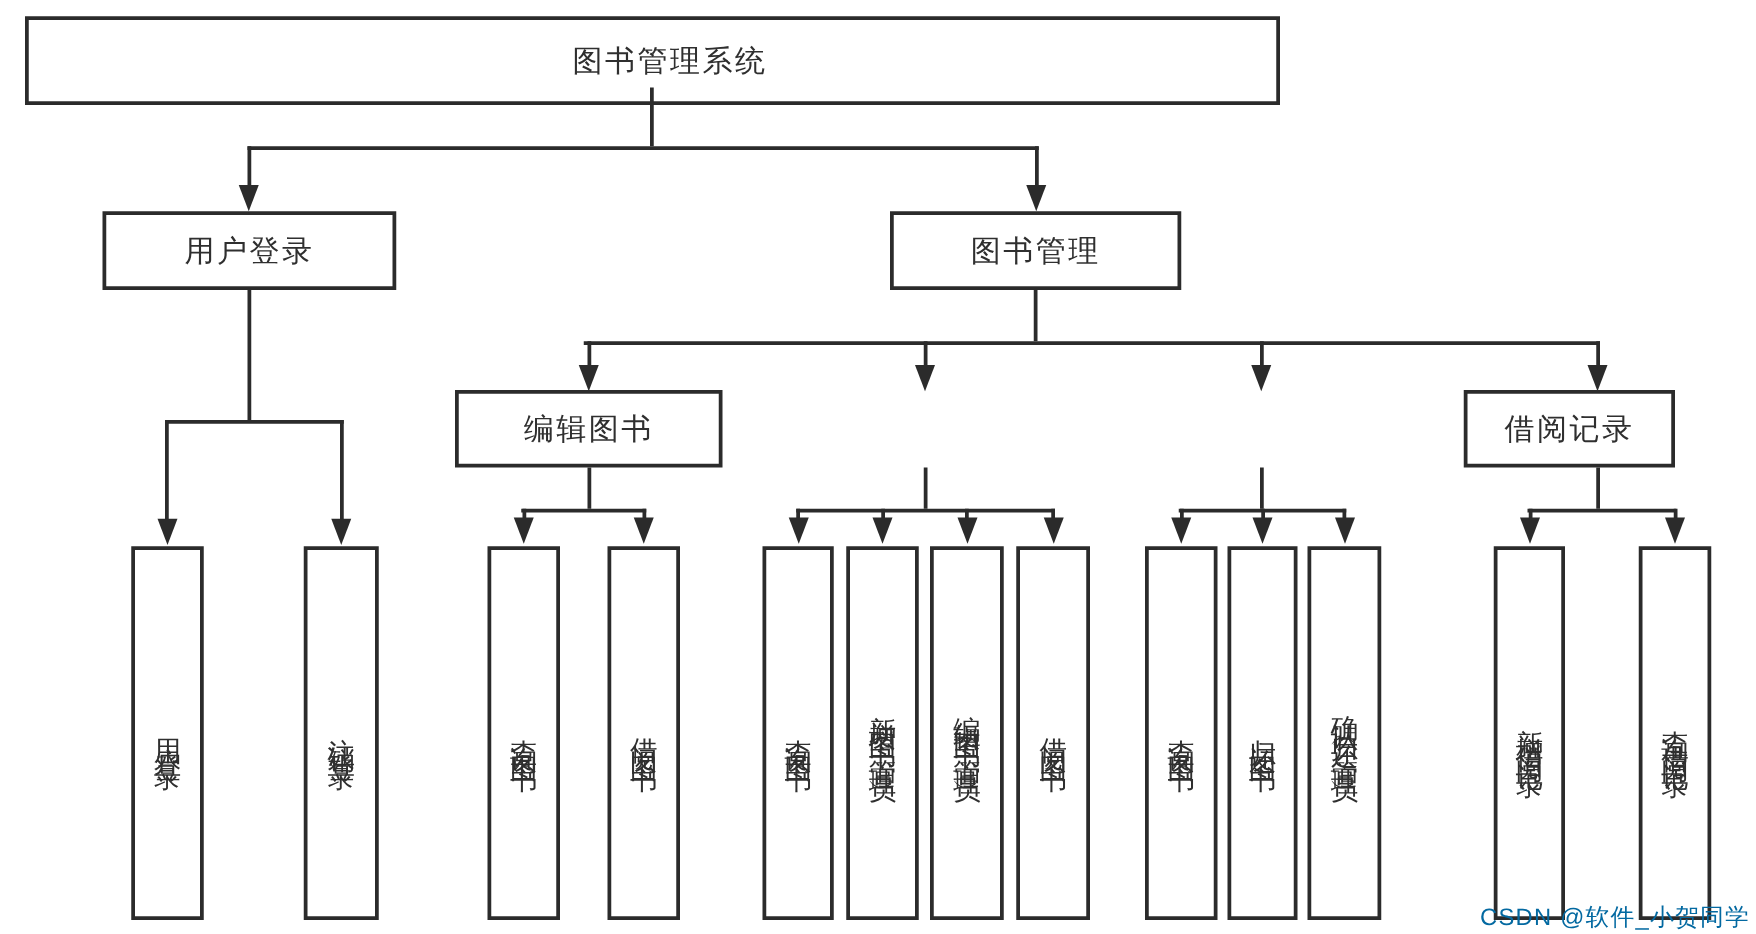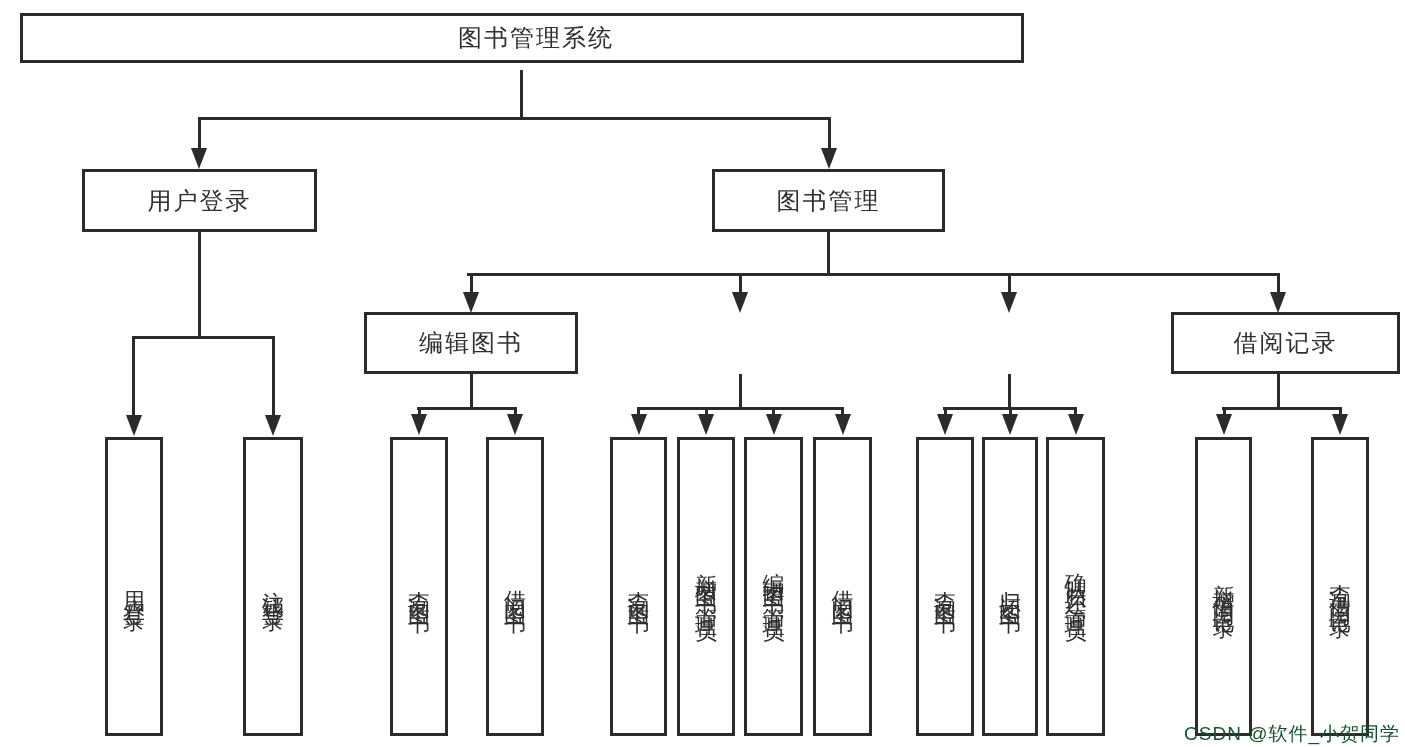--- a/index.html
+++ b/index.html
@@ -16,29 +16,29 @@
       border-top:21px solid #2b2b2b;}
   
   .box{position:absolute;background:#ffffff;border:3px solid #2b2b2b;box-sizing:border-box;
        display:flex;align-items:center;justify-content:center;
        font-size:24px;color:#2f2f2f;letter-spacing:2px;white-space:nowrap;}
   
   .leaf{position:absolute;background:#ffffff;border:3px solid #2b2b2b;box-sizing:border-box;
         display:flex;align-items:center;justify-content:center;
         writing-mode:vertical-rl;text-orientation:mixed;
         font-size:22px;color:#2f2f2f;letter-spacing:7px;line-height:1;}
-  .watermark{position:absolute;right:5px;top:721px;font-size:19px;color:#14532d;
+  .watermark{position:absolute;right:5px;top:721px;font-size:19px;color:#0369a1;
              letter-spacing:1px;white-space:nowrap;}
 </style>
 </head>
 <body>
 
 <div id="stage">
 
-  <div class="box" style="left:20px;top:13px;width:1004px;height:50px;padding-left:28px;">图书管理系统</div>
+  <div class="box" style="left:20px;top:13px;width:1004px;height:71px;padding-left:28px;">图书管理系统</div>
 
   <div class="vl" style="left:520px;top:70px;height:47px;"></div>
   <div class="hl" style="left:198px;top:117px;width:633px;"></div>
   <div class="vl" style="left:198px;top:117px;height:32px;"></div>
   <div class="ah" style="left:191px;top:148px;"></div>
   <div class="vl" style="left:828px;top:117px;height:32px;"></div>
   <div class="ah" style="left:821px;top:148px;"></div>
 
   <div class="box" style="left:82px;top:169px;width:235px;height:63px;">用户登录</div>
   <div class="box" style="left:712px;top:169px;width:233px;height:63px;">图书管理</div>
@@ -58,21 +58,21 @@
   <div class="vl" style="left:470px;top:273px;height:20px;"></div>
   <div class="ah" style="left:463px;top:292px;"></div>
   <div class="vl" style="left:739px;top:273px;height:20px;"></div>
   <div class="ah" style="left:732px;top:292px;"></div>
   <div class="vl" style="left:1008px;top:273px;height:20px;"></div>
   <div class="ah" style="left:1001px;top:292px;"></div>
   <div class="vl" style="left:1277px;top:273px;height:20px;"></div>
   <div class="ah" style="left:1270px;top:292px;"></div>
 
   <div class="box" style="left:364px;top:312px;width:214px;height:62px;">编辑图书</div>
-  <div class="box" style="left:1171px;top:312px;width:229px;height:62px;">借阅记录</div>
+  <div class="box" style="left:1171px;top:312px;width:169px;height:62px;">借阅记录</div>
 
   <div class="vl" style="left:470px;top:374px;height:33px;"></div>
   <div class="hl" style="left:417px;top:407px;width:100px;"></div>
   <div class="vl" style="left:418px;top:407px;height:8px;"></div>
   <div class="ah" style="left:411px;top:414px;"></div>
   <div class="vl" style="left:514px;top:407px;height:8px;"></div>
   <div class="ah" style="left:507px;top:414px;"></div>
 
   <div class="leaf" style="left:390px;top:437px;width:58px;height:299px;">查询图书</div>
   <div class="leaf" style="left:486px;top:437px;width:58px;height:299px;">借阅图书</div>

